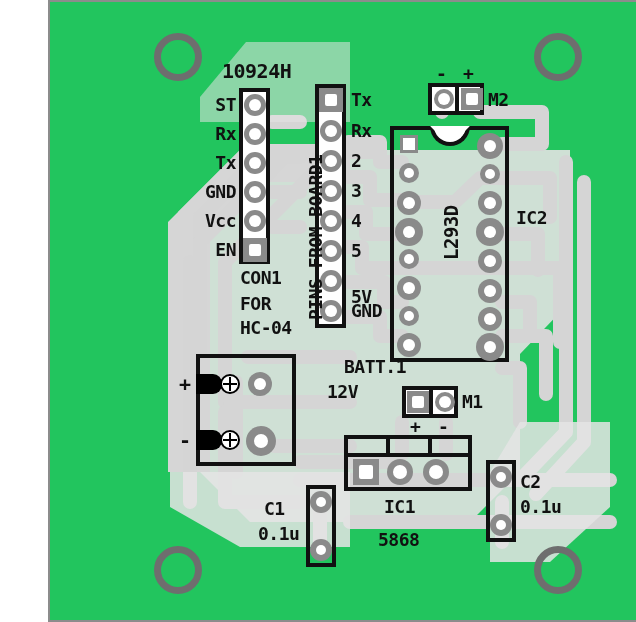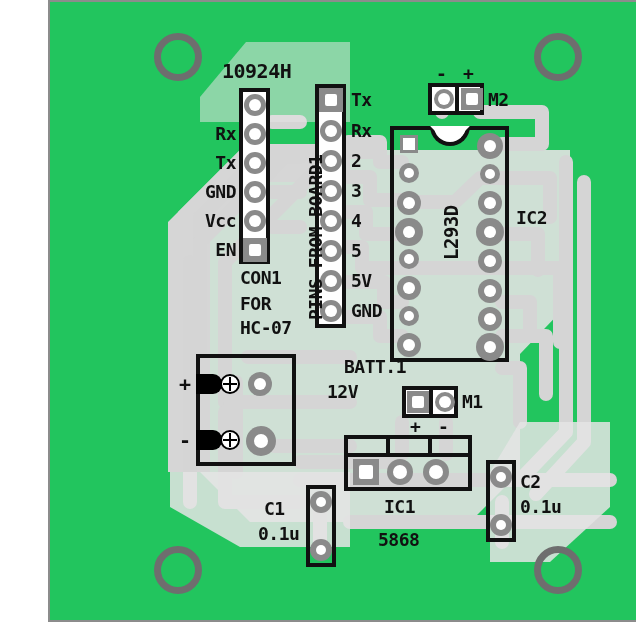--- a/index.html
+++ b/index.html
@@ -220,29 +220,30 @@
   <div class="pad pad-round" style="left:194px; top:179px; width:22px; height:22px;">
     <div class="hole" style="left:5px; top:5px; width:12px; height:12px;"></div>
   </div>
   <div class="pad pad-round" style="left:194px; top:208px; width:22px; height:22px;">
     <div class="hole" style="left:5px; top:5px; width:12px; height:12px;"></div>
   </div>
   <div class="pad pad-square sq-hole" style="left:193px; top:236px; width:24px; height:24px;">
     <div class="hole" style="left:6px; top:6px; width:12px; height:12px;"></div>
   </div>
 
+  <div class="silk t18 right" style="left:106px; top:93px; width:80px;">ST</div>
   <div class="silk t18 right" style="left:106px; top:122px; width:80px;">Rx</div>
   <div class="silk t18 right" style="left:106px; top:151px; width:80px;">Tx</div>
   <div class="silk t18 right" style="left:106px; top:180px; width:80px;">GND</div>
   <div class="silk t18 right" style="left:106px; top:238px; width:80px;">EN</div>
   <div class="silk t18 right" style="left:106px; top:209px; width:80px;">Vcc</div>
 
   <div class="silk t18" style="left:190px; top:266px;">CON1</div>
   <div class="silk t18" style="left:190px; top:292px;">FOR</div>
-  <div class="silk t18" style="left:190px; top:316px;">HC-07</div>
+  <div class="silk t18" style="left:190px; top:316px;">HC-04</div>
 
   <div class="outline" style="left:265px; top:82px; width:31px; height:244px;"></div>
 
   <div class="pad pad-square sq-hole" style="left:269px; top:86px; width:24px; height:24px;">
     <div class="hole" style="left:6px; top:6px; width:12px; height:12px;"></div>
   </div>
   <div class="pad pad-round" style="left:270px; top:118px; width:22px; height:22px;">
     <div class="hole" style="left:5px; top:5px; width:12px; height:12px;"></div>
   </div>
   <div class="pad pad-round" style="left:270px; top:148px; width:22px; height:22px;">
@@ -263,21 +264,21 @@
   <div class="pad pad-round" style="left:270px; top:298px; width:22px; height:22px;">
     <div class="hole" style="left:5px; top:5px; width:12px; height:12px;"></div>
   </div>
 
   <div class="silk t18" style="left:301px; top:88px;">Tx</div>
   <div class="silk t18" style="left:301px; top:119px;">Rx</div>
   <div class="silk t18" style="left:301px; top:149px;">2</div>
   <div class="silk t18" style="left:301px; top:179px;">3</div>
   <div class="silk t18" style="left:301px; top:209px;">4</div>
   <div class="silk t18" style="left:301px; top:239px;">5</div>
-  <div class="silk t18" style="left:301px; top:269px;">5V</div>
+  <div class="silk t18" style="left:301px; top:285px;">5V</div>
   <div class="silk t18" style="left:301px; top:299px;">GND</div>
 
   <div class="silk t18 vert" style="left:256px; top:318px;">PINS FROM BOARD1</div>
 
   <div class="outline" style="left:378px; top:81px; width:56px; height:32px;"></div>
   <div class="tb-divider" style="left:405px; top:81px; width:4px; height:32px;"></div>
   <div class="pad pad-round" style="left:384px; top:87px; width:20px; height:20px;">
     <div class="hole" style="left:4px; top:4px; width:12px; height:12px;"></div>
   </div>
   <div class="pad pad-square sq-hole" style="left:411px; top:86px; width:22px; height:22px;">

